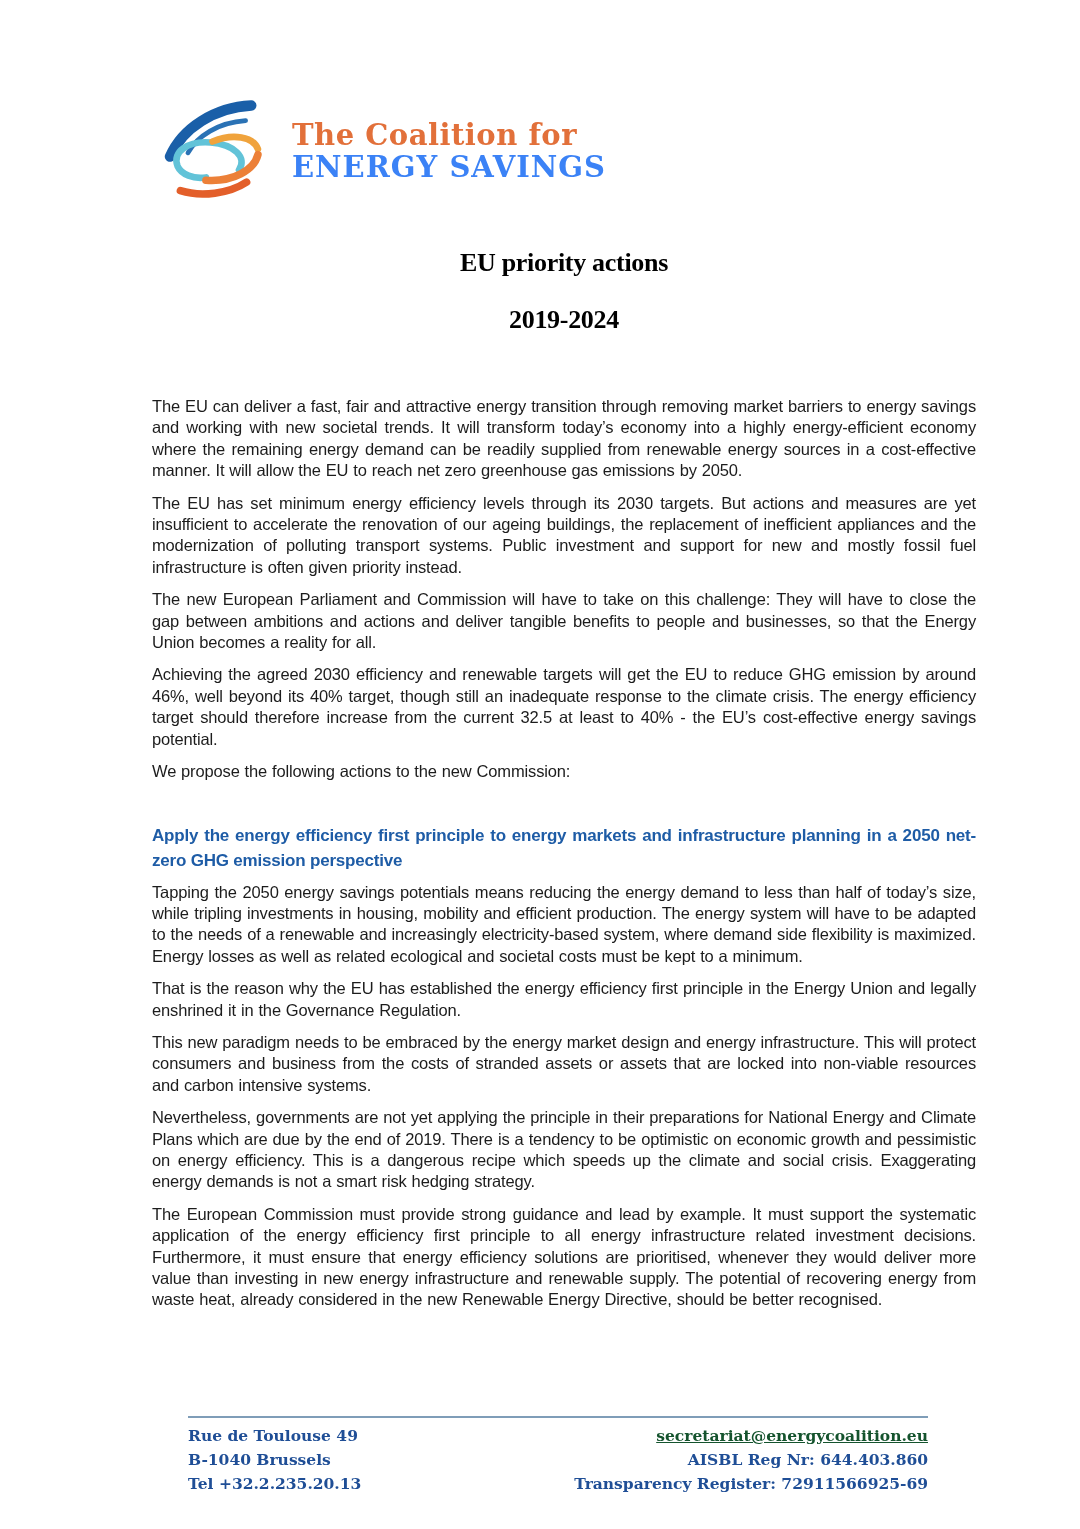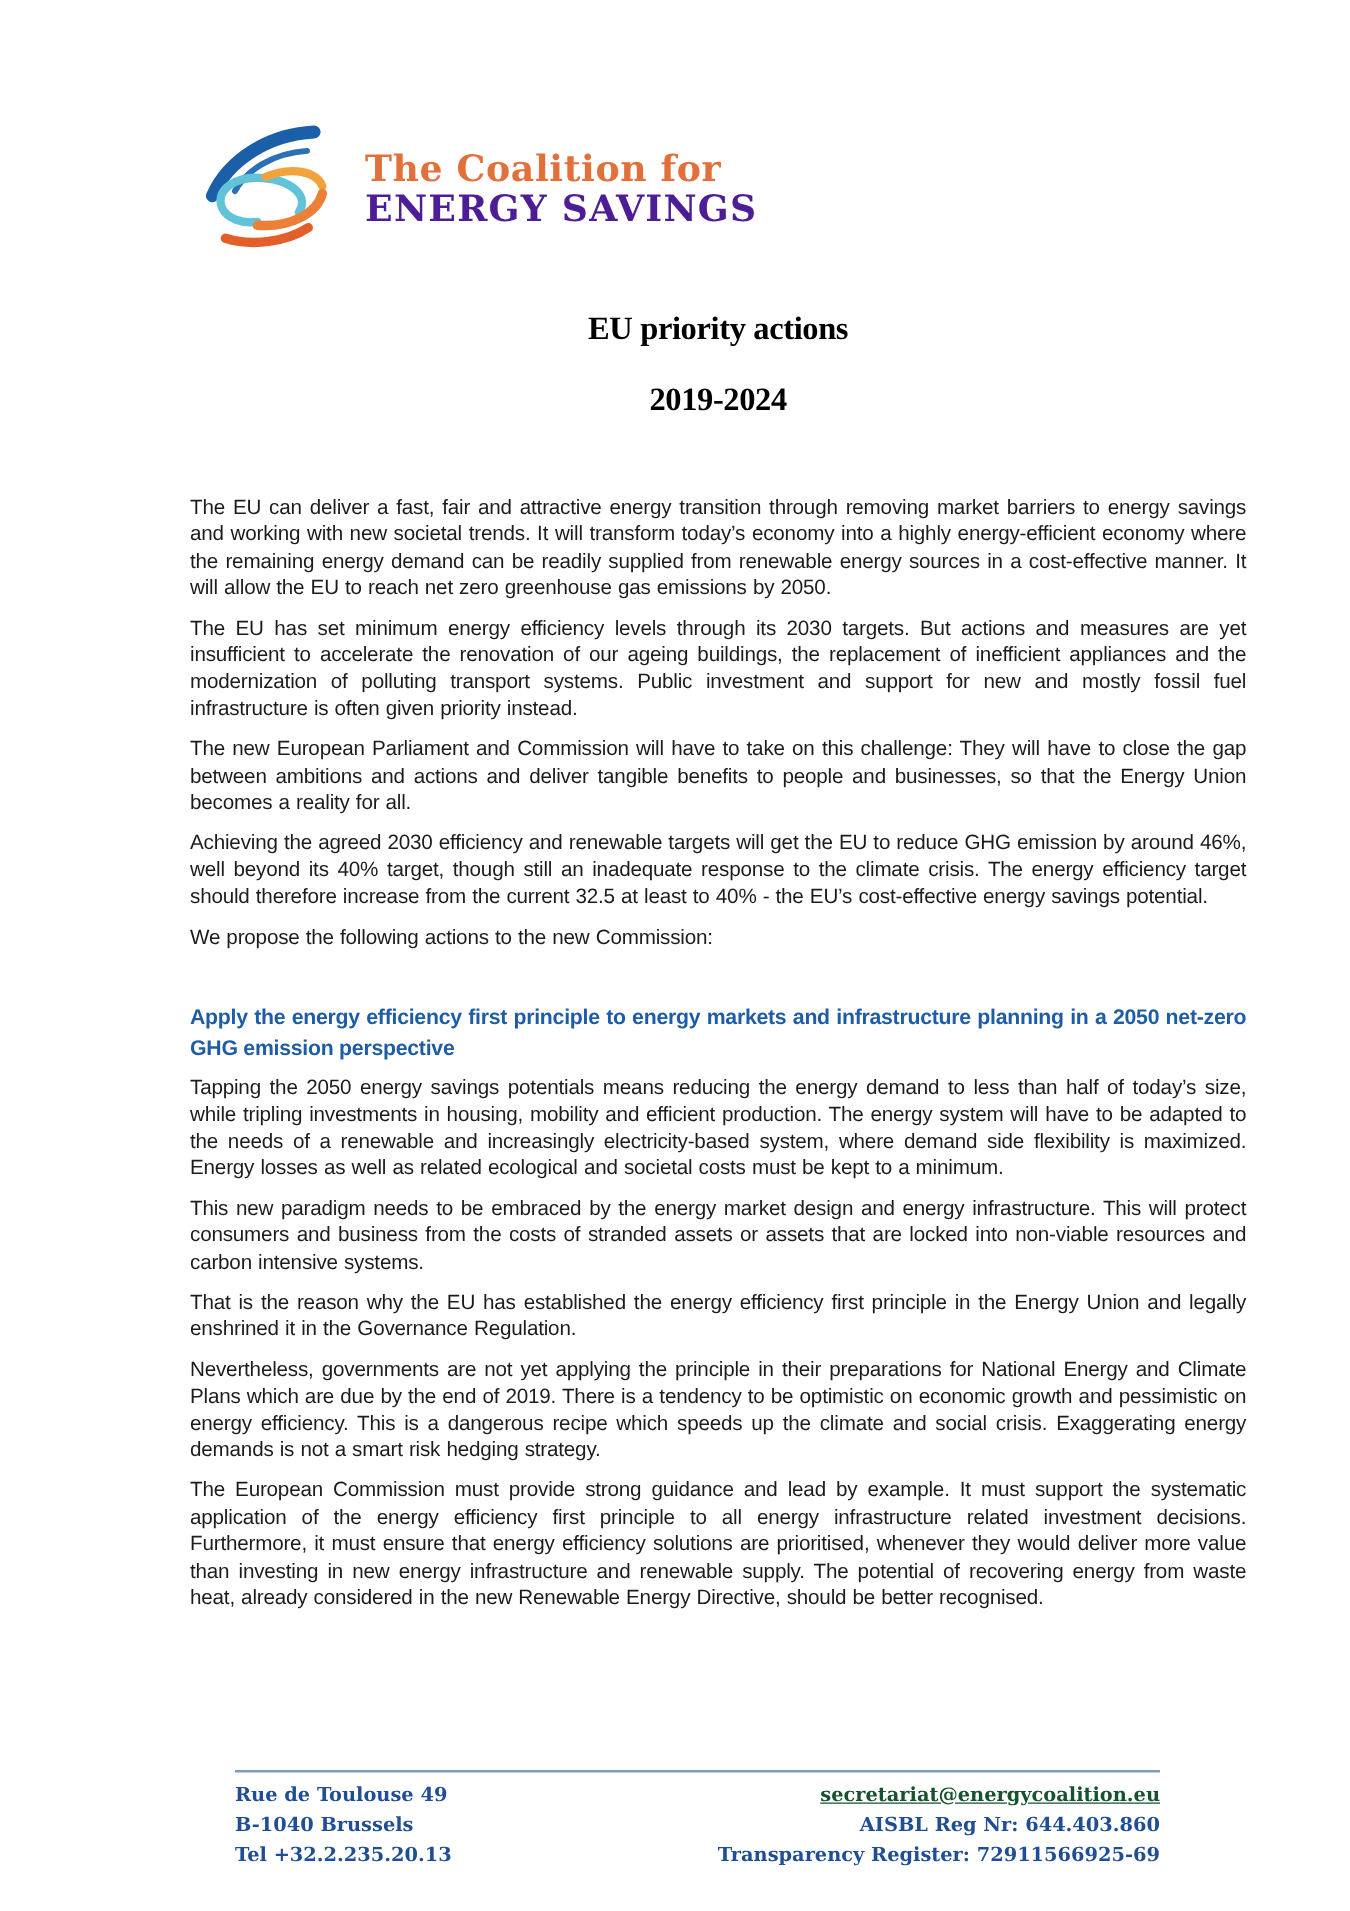--- a/index.html
+++ b/index.html
@@ -10,21 +10,21 @@
     color: #1c1c1c;
     position: relative;
     overflow: hidden;
   }
   .page {
     position: relative;
     width: 1080px; height: 1529px;
     background: #ffffff;
   }
   .content {
-    padding: 98px 83px 0 152px;
+    padding: 98px 104px 0 152px;
   }
 
   
   .logo {
     display: flex;
     align-items: center;
     gap: 18px;
     height: 104px;
   }
   .logo-graphic { width: 122px; height: 104px; flex: 0 0 auto; }
@@ -35,21 +35,21 @@
     font-size: 29px;
     line-height: 32px;
     color: #e2703a;
     letter-spacing: 0.5px;
   }
   .logo-line2 {
     font-family: "DejaVu Serif", serif;
     font-weight: bold;
     font-size: 29px;
     line-height: 33px;
-    color: #4c1d95;
+    color: #3b82f6;
     letter-spacing: 1px;
   }
 
   
   .doc-title {
     margin-top: 44px;
     text-align: center;
     font-weight: bold;
     font-size: 26px;
     line-height: 33px;
@@ -137,22 +137,22 @@
       <p>The EU has set minimum energy efficiency levels through its 2030 targets. But actions and measures are yet insufficient to accelerate the renovation of our ageing buildings, the replacement of inefficient appliances and the modernization of polluting transport systems. Public investment and support for new and mostly fossil fuel infrastructure is often given priority instead.</p>
       <p>The new European Parliament and Commission will have to take on this challenge: They will have to close the gap between ambitions and actions and deliver tangible benefits to people and businesses, so that the Energy Union becomes a reality for all.</p>
       <p>Achieving the agreed 2030 efficiency and renewable targets will get the EU to reduce GHG emission by around 46%, well beyond its 40% target, though still an inadequate response to the climate crisis. The energy efficiency target should therefore increase from the current 32.5 at least to 40% - the EU’s cost-effective energy savings potential.</p>
       <p>We propose the following actions to the new Commission:</p>
     </section>
 
     <h2 class="section-heading">Apply the energy efficiency first principle to energy markets and infrastructure planning in a 2050 net-zero GHG emission perspective</h2>
 
     <section class="section-body">
       <p>Tapping the 2050 energy savings potentials means reducing the energy demand to less than half of today’s size, while tripling investments in housing, mobility and efficient production. The energy system will have to be adapted to the needs of a renewable and increasingly electricity-based system, where demand side flexibility is maximized. Energy losses as well as related ecological and societal costs must be kept to a minimum.</p>
+      <p>That is the reason why the EU has established the energy efficiency first principle in the Energy Union and legally enshrined it in the Governance Regulation.</p>
       <p>This new paradigm needs to be embraced by the energy market design and energy infrastructure. This will protect consumers and business from the costs of stranded assets or assets that are locked into non-viable resources and carbon intensive systems.</p>
-      <p>That is the reason why the EU has established the energy efficiency first principle in the Energy Union and legally enshrined it in the Governance Regulation.</p>
       <p>Nevertheless, governments are not yet applying the principle in their preparations for National Energy and Climate Plans which are due by the end of 2019. There is a tendency to be optimistic on economic growth and pessimistic on energy efficiency. This is a dangerous recipe which speeds up the climate and social crisis. Exaggerating energy demands is not a smart risk hedging strategy.</p>
       <p>The European Commission must provide strong guidance and lead by example. It must support the systematic application of the energy efficiency first principle to all energy infrastructure related investment decisions. Furthermore, it must ensure that energy efficiency solutions are prioritised, whenever they would deliver more value than investing in new energy infrastructure and renewable supply. The potential of recovering energy from waste heat, already considered in the new Renewable Energy Directive, should be better recognised.</p>
     </section>
 
   </div>
 
   <footer class="footer">
     <div class="footer-left">
       <div>Rue de Toulouse 49</div>
       <div>B-1040 Brussels</div>

